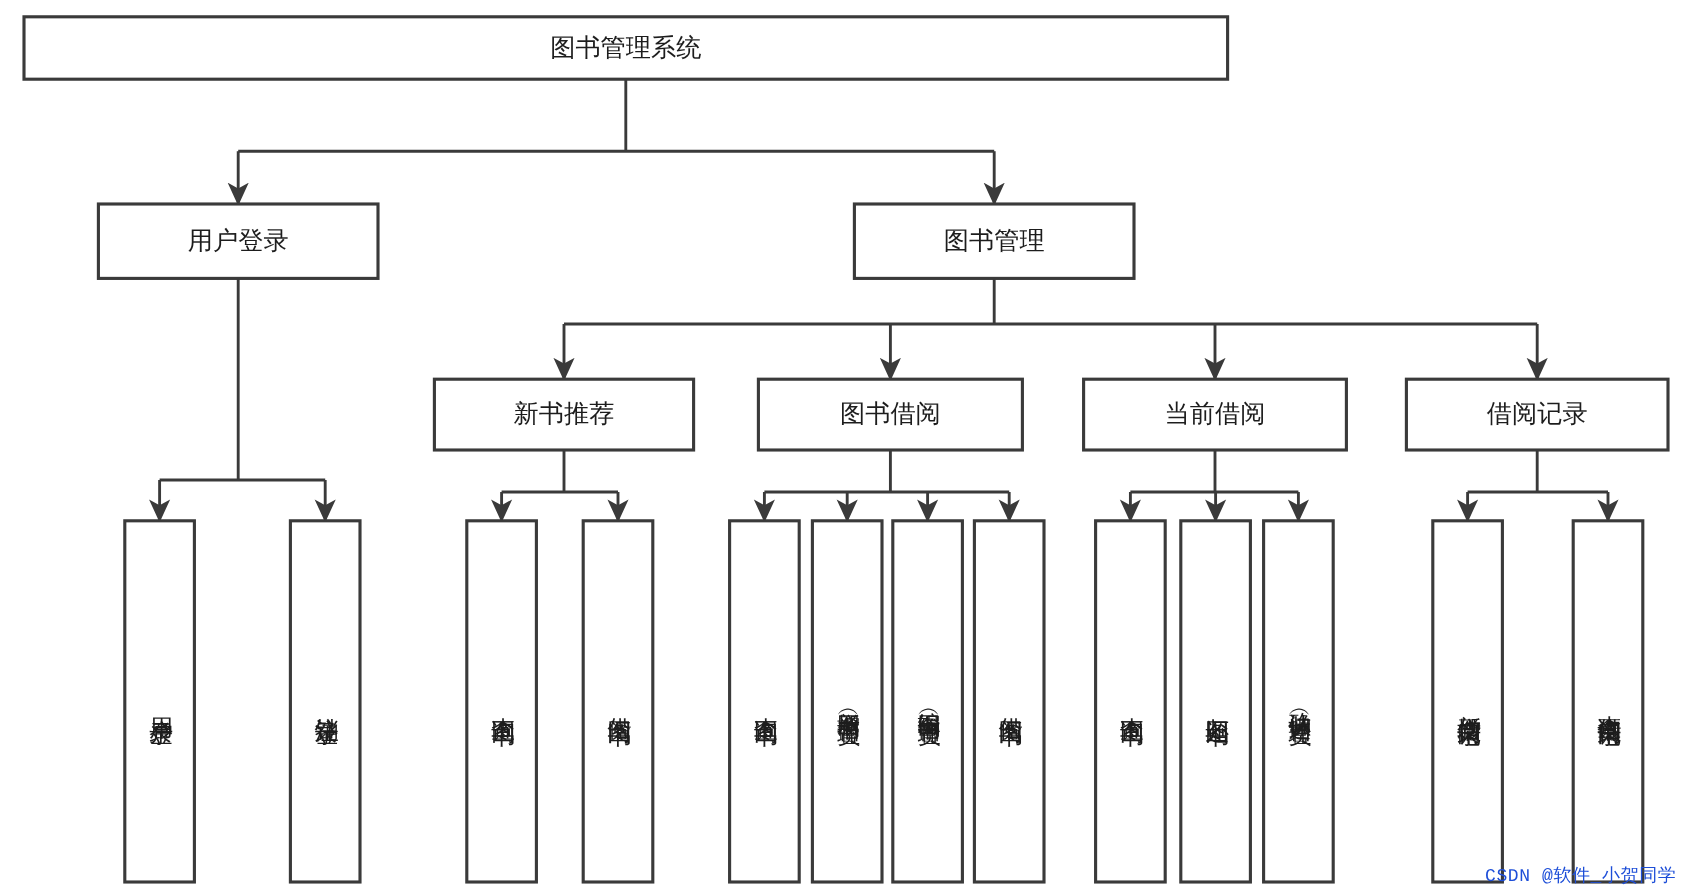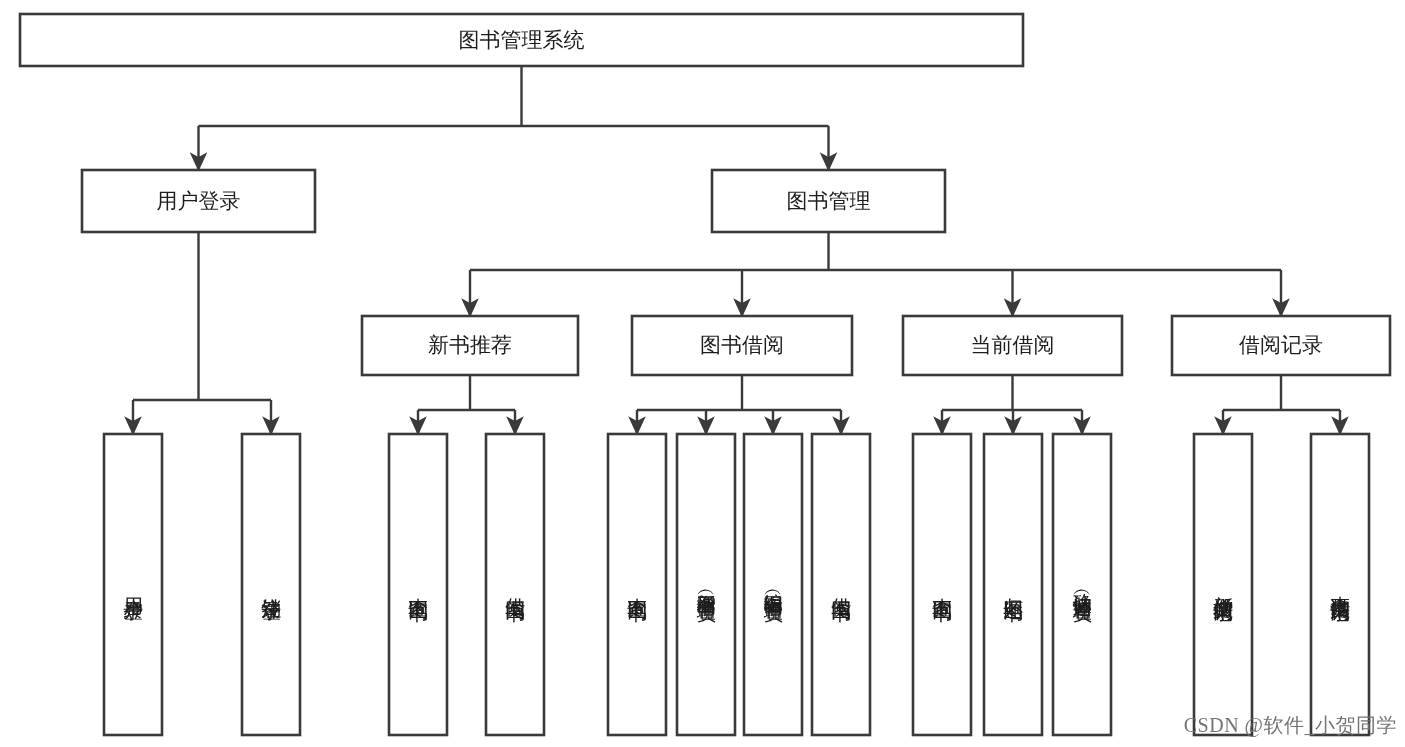--- a/index.html
+++ b/index.html
@@ -10,23 +10,23 @@
   .node-rect{fill:#ffffff;stroke:#3a3a3a;stroke-width:2.6;}
   .link{stroke:#3a3a3a;stroke-width:2.4;fill:none;}
   .node-label-h{font-size:21px;fill:#1d1d1d;text-anchor:middle;
                 dominant-baseline:middle;font-family:"Liberation Sans","DejaVu Sans",sans-serif;}
   .leaf-label{position:absolute;writing-mode:vertical-rl;text-orientation:upright;
               font-size:20px;color:#1d1d1d;line-height:1.18;letter-spacing:1.5px;
               display:flex;align-items:center;justify-content:center;
               text-align:center;white-space:nowrap;pointer-events:none;
               font-family:"Liberation Sans","DejaVu Sans",sans-serif;}
   .leaf-label.tall{font-size:19px;}
-  #watermark{position:absolute;right:8px;bottom:4px;font-size:20px;color:#737373;
+  #watermark{position:absolute;right:8px;bottom:4px;font-size:15px;color:#1d4ed8;
              letter-spacing:.5px;white-space:nowrap;
-             font-family:Liberation Serif, serif;}
+             font-family:Liberation Mono, monospace;}
 </style>
 </head>
 <body>
 
 <div id="diagram-root">
 
   <svg id="flow" viewBox="0 0 1405 747">
     <defs>
       <marker id="arrow" viewBox="0 0 12 12" refX="10.5" refY="6" markerWidth="8" markerHeight="8" orient="auto-start-reverse">
         <path d="M 0 0.5 L 12 6 L 0 11.5 L 3 6 Z" fill="#3a3a3a"></path>

